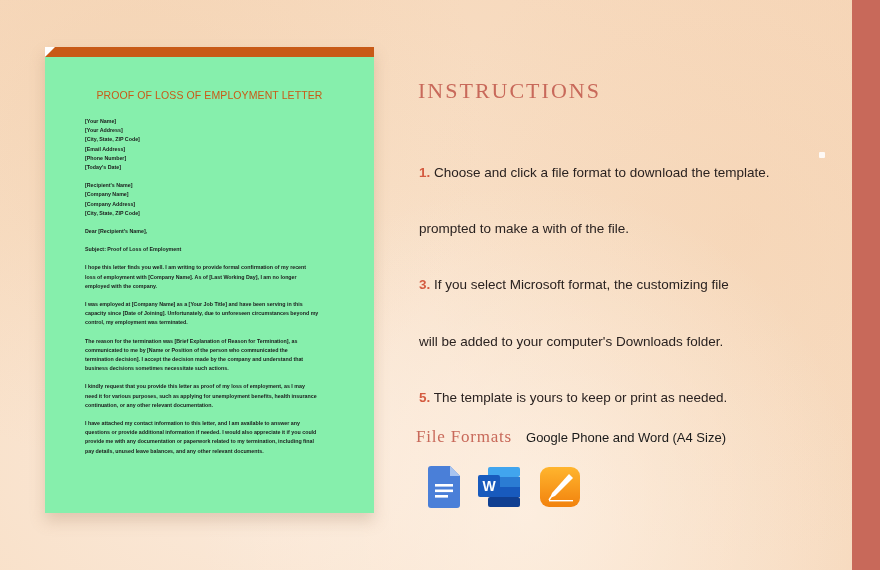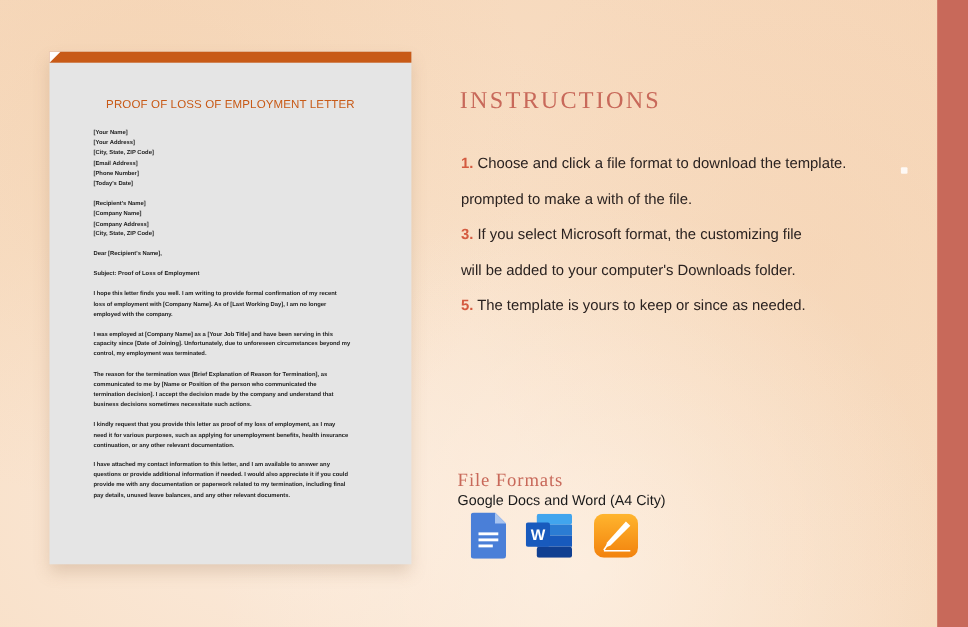--- a/index.html
+++ b/index.html
@@ -18,21 +18,21 @@
     }
     .side-band {
       position: absolute; top: 0; right: 0; width: 28px; height: 570px;
       background: #c8695a;
     }
     .sparkle { position: absolute; width: 6px; height: 6px; background: #fff; border-radius: 1px; opacity: 0.85; }
 
     
     .doc {
       position: absolute; left: 45px; top: 47px; width: 329px; height: 466px;
-      background: #e5e5e5;
+      background: #86efac;
       box-shadow: 0 8px 14px rgba(150,110,80,0.25);
     }
     .doc-topbar {
       position: absolute; left: 0; top: 0; width: 100%; height: 10px;
       background: #c85a17;
     }
     .doc-topbar::before {
       content: ""; position: absolute; left: 0; top: 0;
       border-top: 10px solid #ffffff; border-right: 10px solid transparent;
     }
@@ -51,25 +51,25 @@
     
     .instr-title {
       position: absolute; left: 418px; top: 78px;
       font-family: "Liberation Serif", serif; font-size: 22px; letter-spacing: 2px;
       color: #c8695a;
     }
     .instr-list {
       position: absolute; left: 419px; top: 133px; width: 400px;
       font-size: 13.5px; color: #2a2220; line-height: 32.2px;
     }
-    .instr-line { display: block; white-space: nowrap; }
+    .instr-line { display: block; white-space: nowrap; margin-top: 24px; }
     .instr-num { color: #d45b40; font-weight: bold; }
 
     .formats {
-      position: absolute; left: 416px; top: 427px; display: flex; align-items: baseline; flex-direction: column;
+      position: absolute; left: 416px; top: 427px; display: flex; align-items: baseline;
     }
     .formats-label {
       font-family: "Liberation Serif", serif; font-size: 17px; letter-spacing: 0.8px; color: #c8695a;
       margin-right: 14px;
     }
     .formats-value { font-size: 13px; color: #1a1a1a; }
 
     .icons { position: absolute; left: 428px; top: 466px; display: flex; align-items: center; }
     .icon-btn { display: block; margin-right: 18px; }
   </style>
@@ -133,26 +133,26 @@
     </div>
   </div>
 </div>
 
 <div class="instr-title">INSTRUCTIONS</div>
 <div class="instr-list">
   <span class="instr-line"><span class="instr-num">1.</span><span> Choose and click a file format to download the template.</span></span>
   <span class="instr-line"><span>prompted to make a with of the file.</span></span>
   <span class="instr-line"><span class="instr-num">3.</span><span> If you select Microsoft format, the customizing file</span></span>
   <span class="instr-line"><span>will be added to your computer's Downloads folder.</span></span>
-  <span class="instr-line"><span class="instr-num">5.</span><span> The template is yours to keep or since as needed.</span></span>
+  <span class="instr-line"><span class="instr-num">5.</span><span> The template is yours to keep or print as needed.</span></span>
 </div>
 
 <div class="formats">
   <span class="formats-label">File Formats</span>
-  <span class="formats-value">Google Docs and Word (A4 City)</span>
+  <span class="formats-value">Google Phone and Word (A4 Size)</span>
 </div>
 
 <div class="icons">
 
   <span class="icon-btn">
     <svg width="32" height="42" viewBox="0 0 32 42">
       <path d="M3 0 H22 L32 10 V39 a3 3 0 0 1 -3 3 H3 a3 3 0 0 1 -3 -3 V3 a3 3 0 0 1 3 -3 Z" fill="#4a7fd8"></path>
       <path d="M22 0 V10 H32 Z" fill="#a8c4f0"></path>
       <rect x="7" y="18" width="18" height="2.6" fill="#ffffff"></rect>
       <rect x="7" y="23.5" width="18" height="2.6" fill="#ffffff"></rect>

